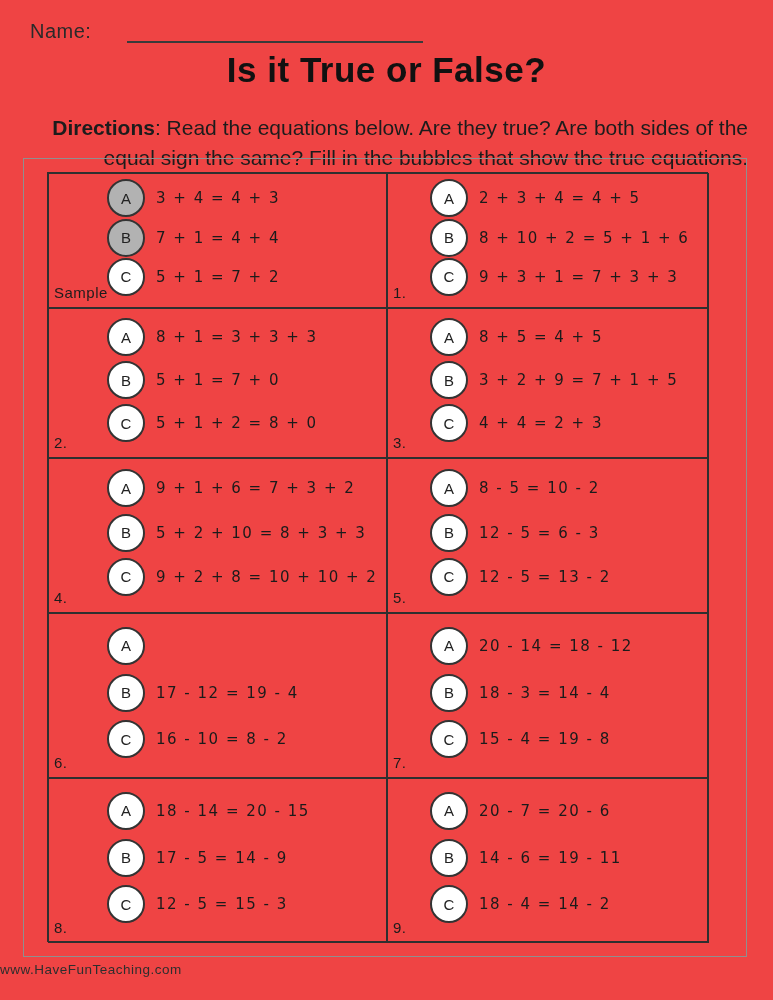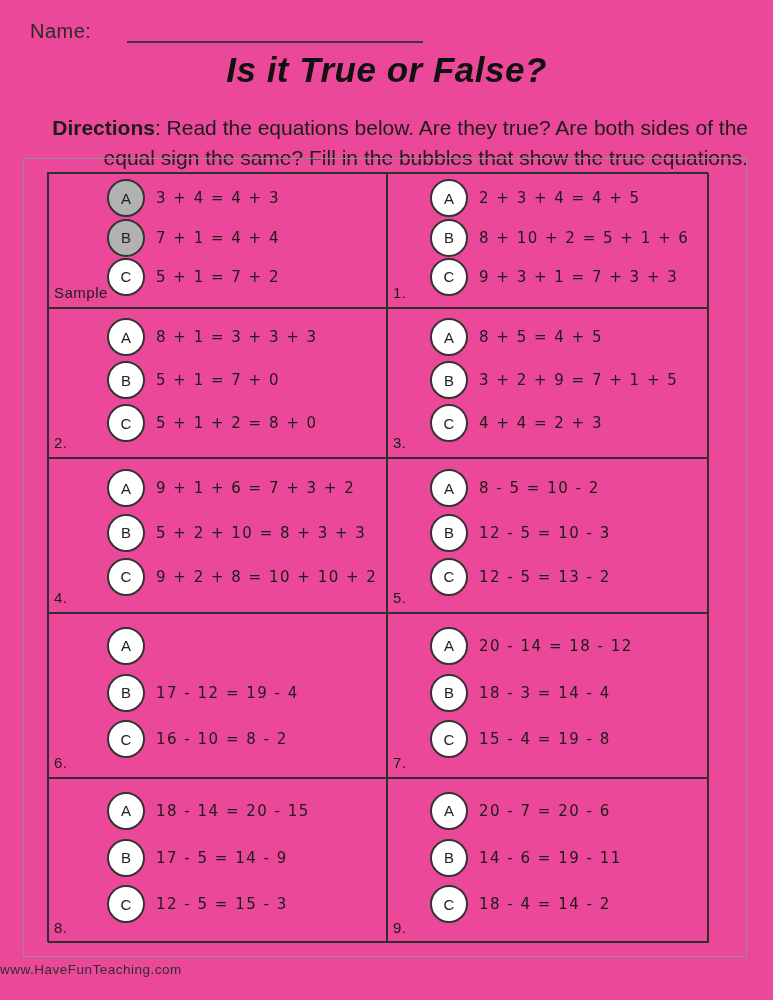--- a/index.html
+++ b/index.html
@@ -1,19 +1,19 @@
 <!DOCTYPE html>
 <html style="--filled: #b2b2b2; --grid-border: #2f2f2f; --outer-border: #8f8f8f;"><head>
 <meta charset="utf-8">
 <style>
   html,body { margin:0; padding:0; background:#ffffff; }
   .page {
     position:relative;
     width:773px; height:1000px;
-    background:#ec4899;
+    background:#ef4444;
     font-family:"Liberation Sans", sans-serif;
     color:#1c1c1c;
     overflow:hidden;
   }
   
   .name-row {
     position:absolute; left:30px; top:20px;
     display:flex; align-items:flex-end;
     font-size:20px; color:#2a2a2a; letter-spacing:0.5px;
   }
@@ -22,21 +22,20 @@
     width:296px; height:20px;
     margin-left:36px;
     border-bottom:2px solid #3a3a3a;
   }
   
   .title {
     position:absolute; left:0; top:50px; width:100%;
     text-align:center;
     font-size:35px; font-weight:900; letter-spacing:0.5px;
     color:#111111;
-    font-style:italic;
   }
   
   .directions {
     position:absolute; left:25px; top:113px; width:723px;
     font-size:21px; line-height:1.45; color:#1c1c1c;text-align:right;
   }
   .directions b { font-weight:bold; }
   
   .outer-box {
     position:absolute; left:23px; top:158px;
@@ -189,21 +188,21 @@
     <div class="cell-label">4.</div>
   </div>
 
   <div class="cell col-right">
     <div class="option">
       <span class="bubble">A</span>
       <span class="equation">8 - 5 = 10 - 2</span>
     </div>
     <div class="option">
       <span class="bubble">B</span>
-      <span class="equation">12 - 5 = 10 - 3</span>
+      <span class="equation">12 - 5 = 6 - 3</span>
     </div>
     <div class="option">
       <span class="bubble">C</span>
       <span class="equation">12 - 5 = 13 - 2</span>
     </div>
     <div class="cell-label">5.</div>
   </div>
 
   <div class="cell col-left">
     <div class="option">

